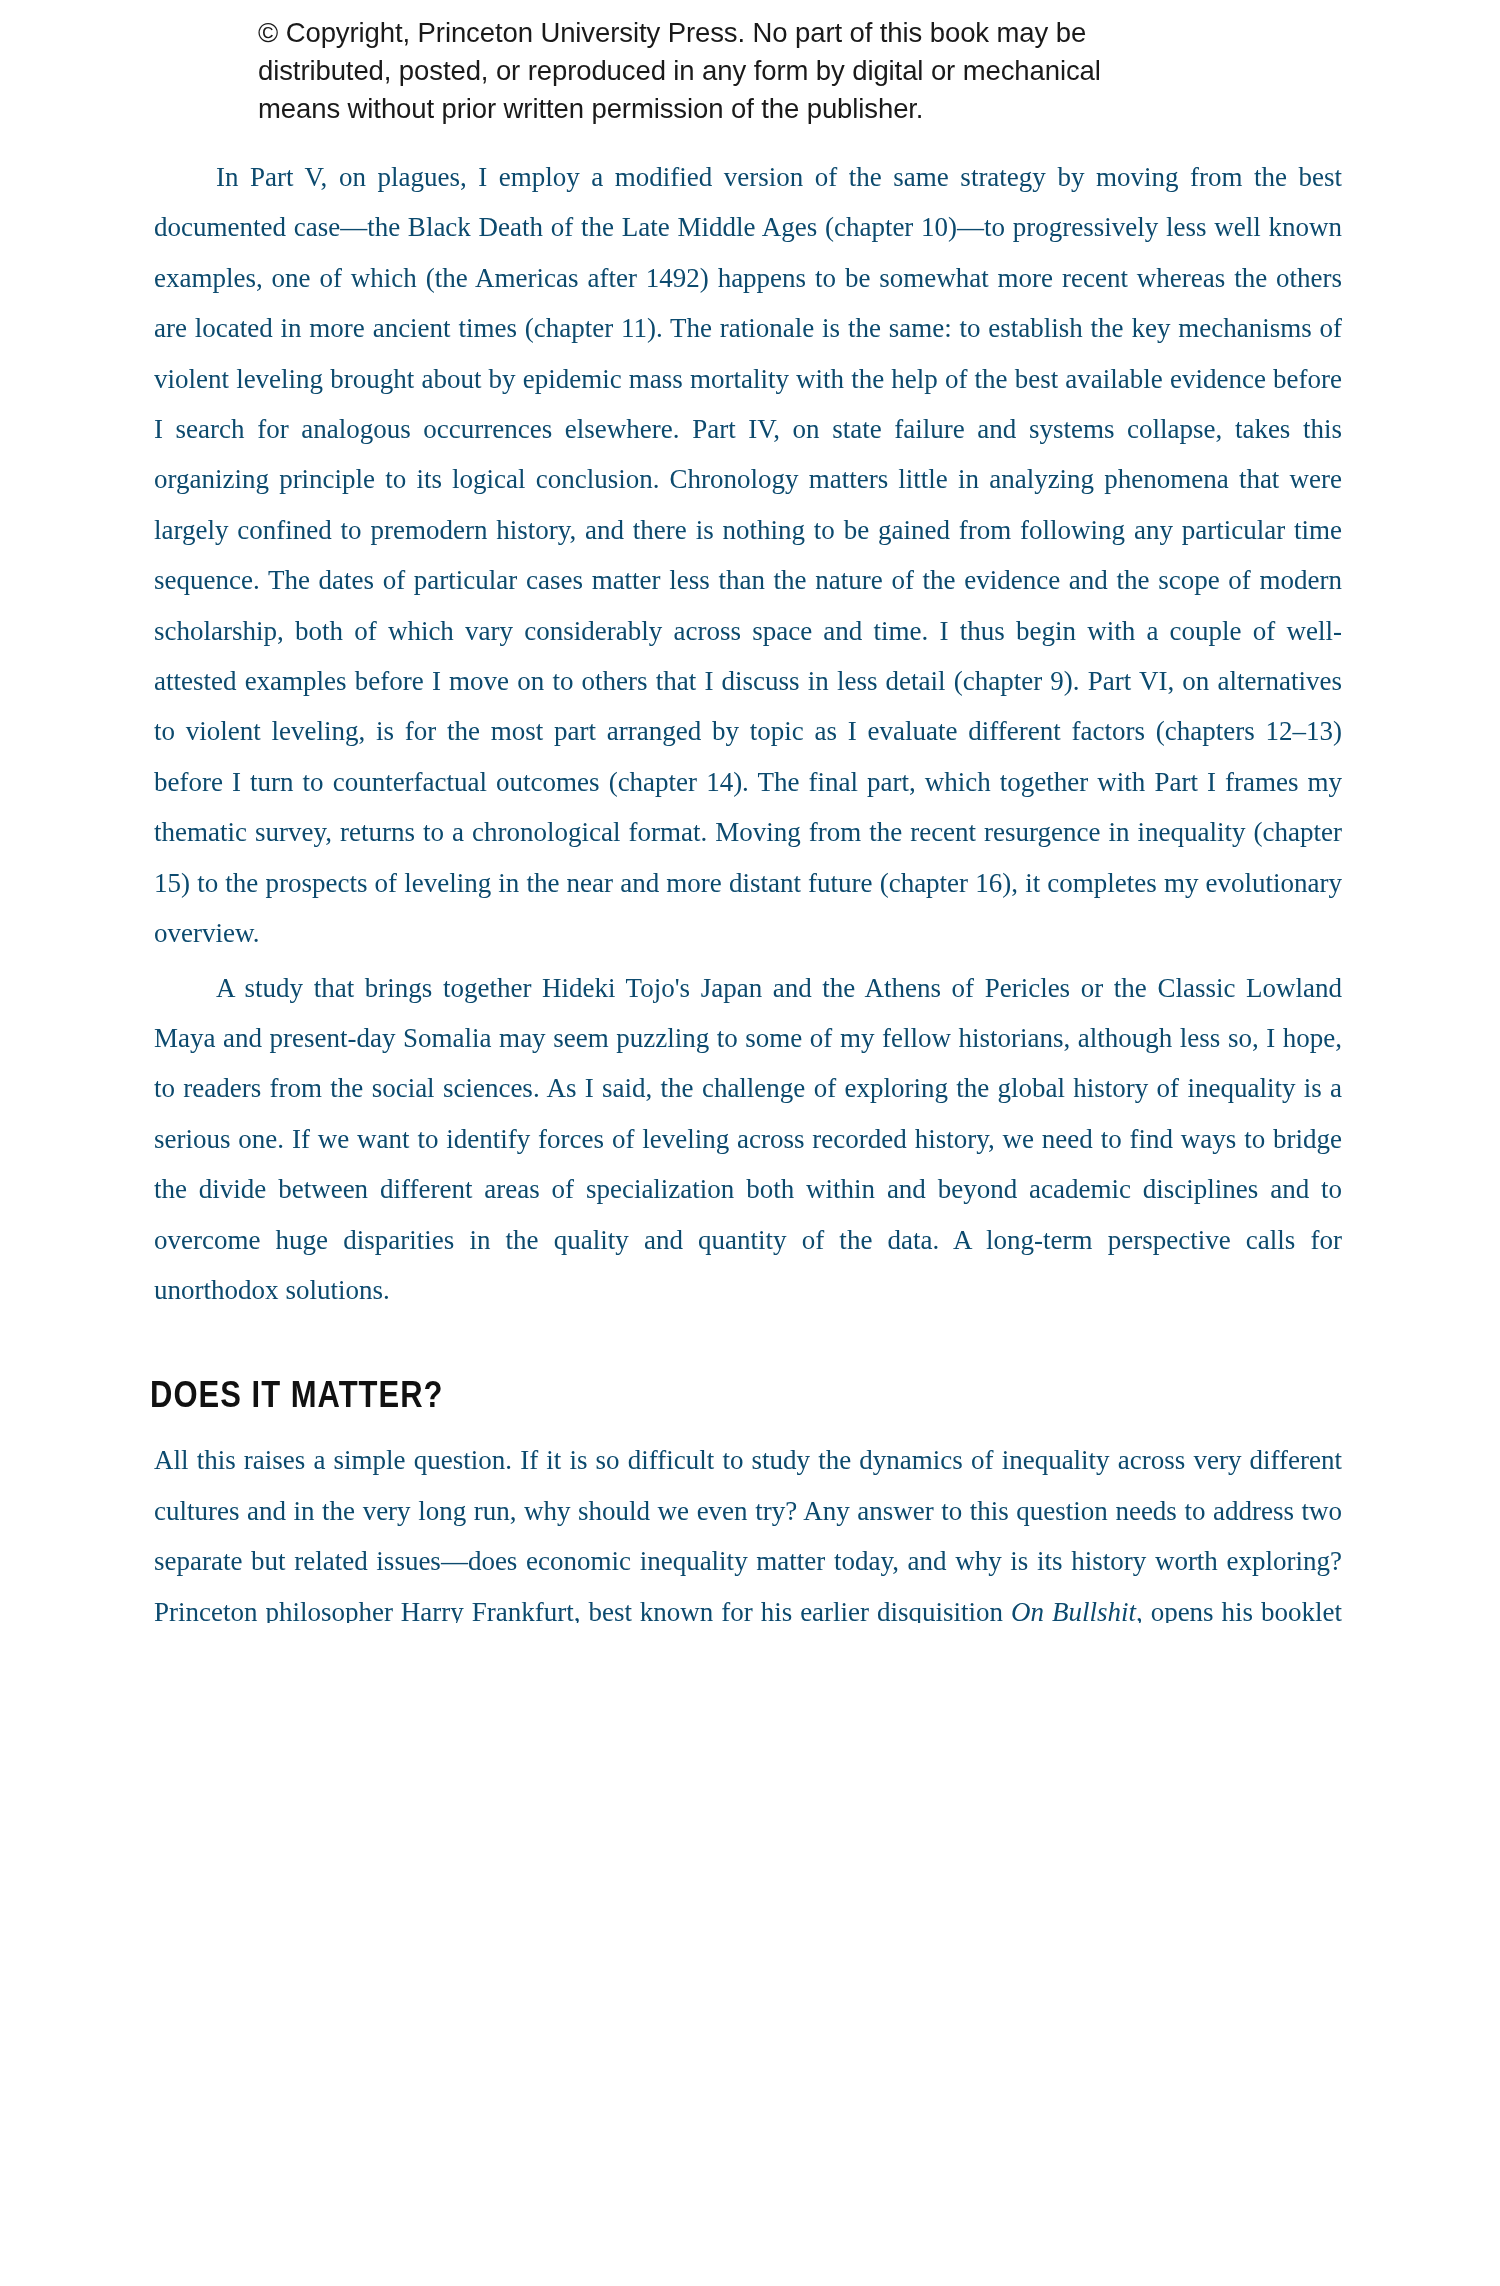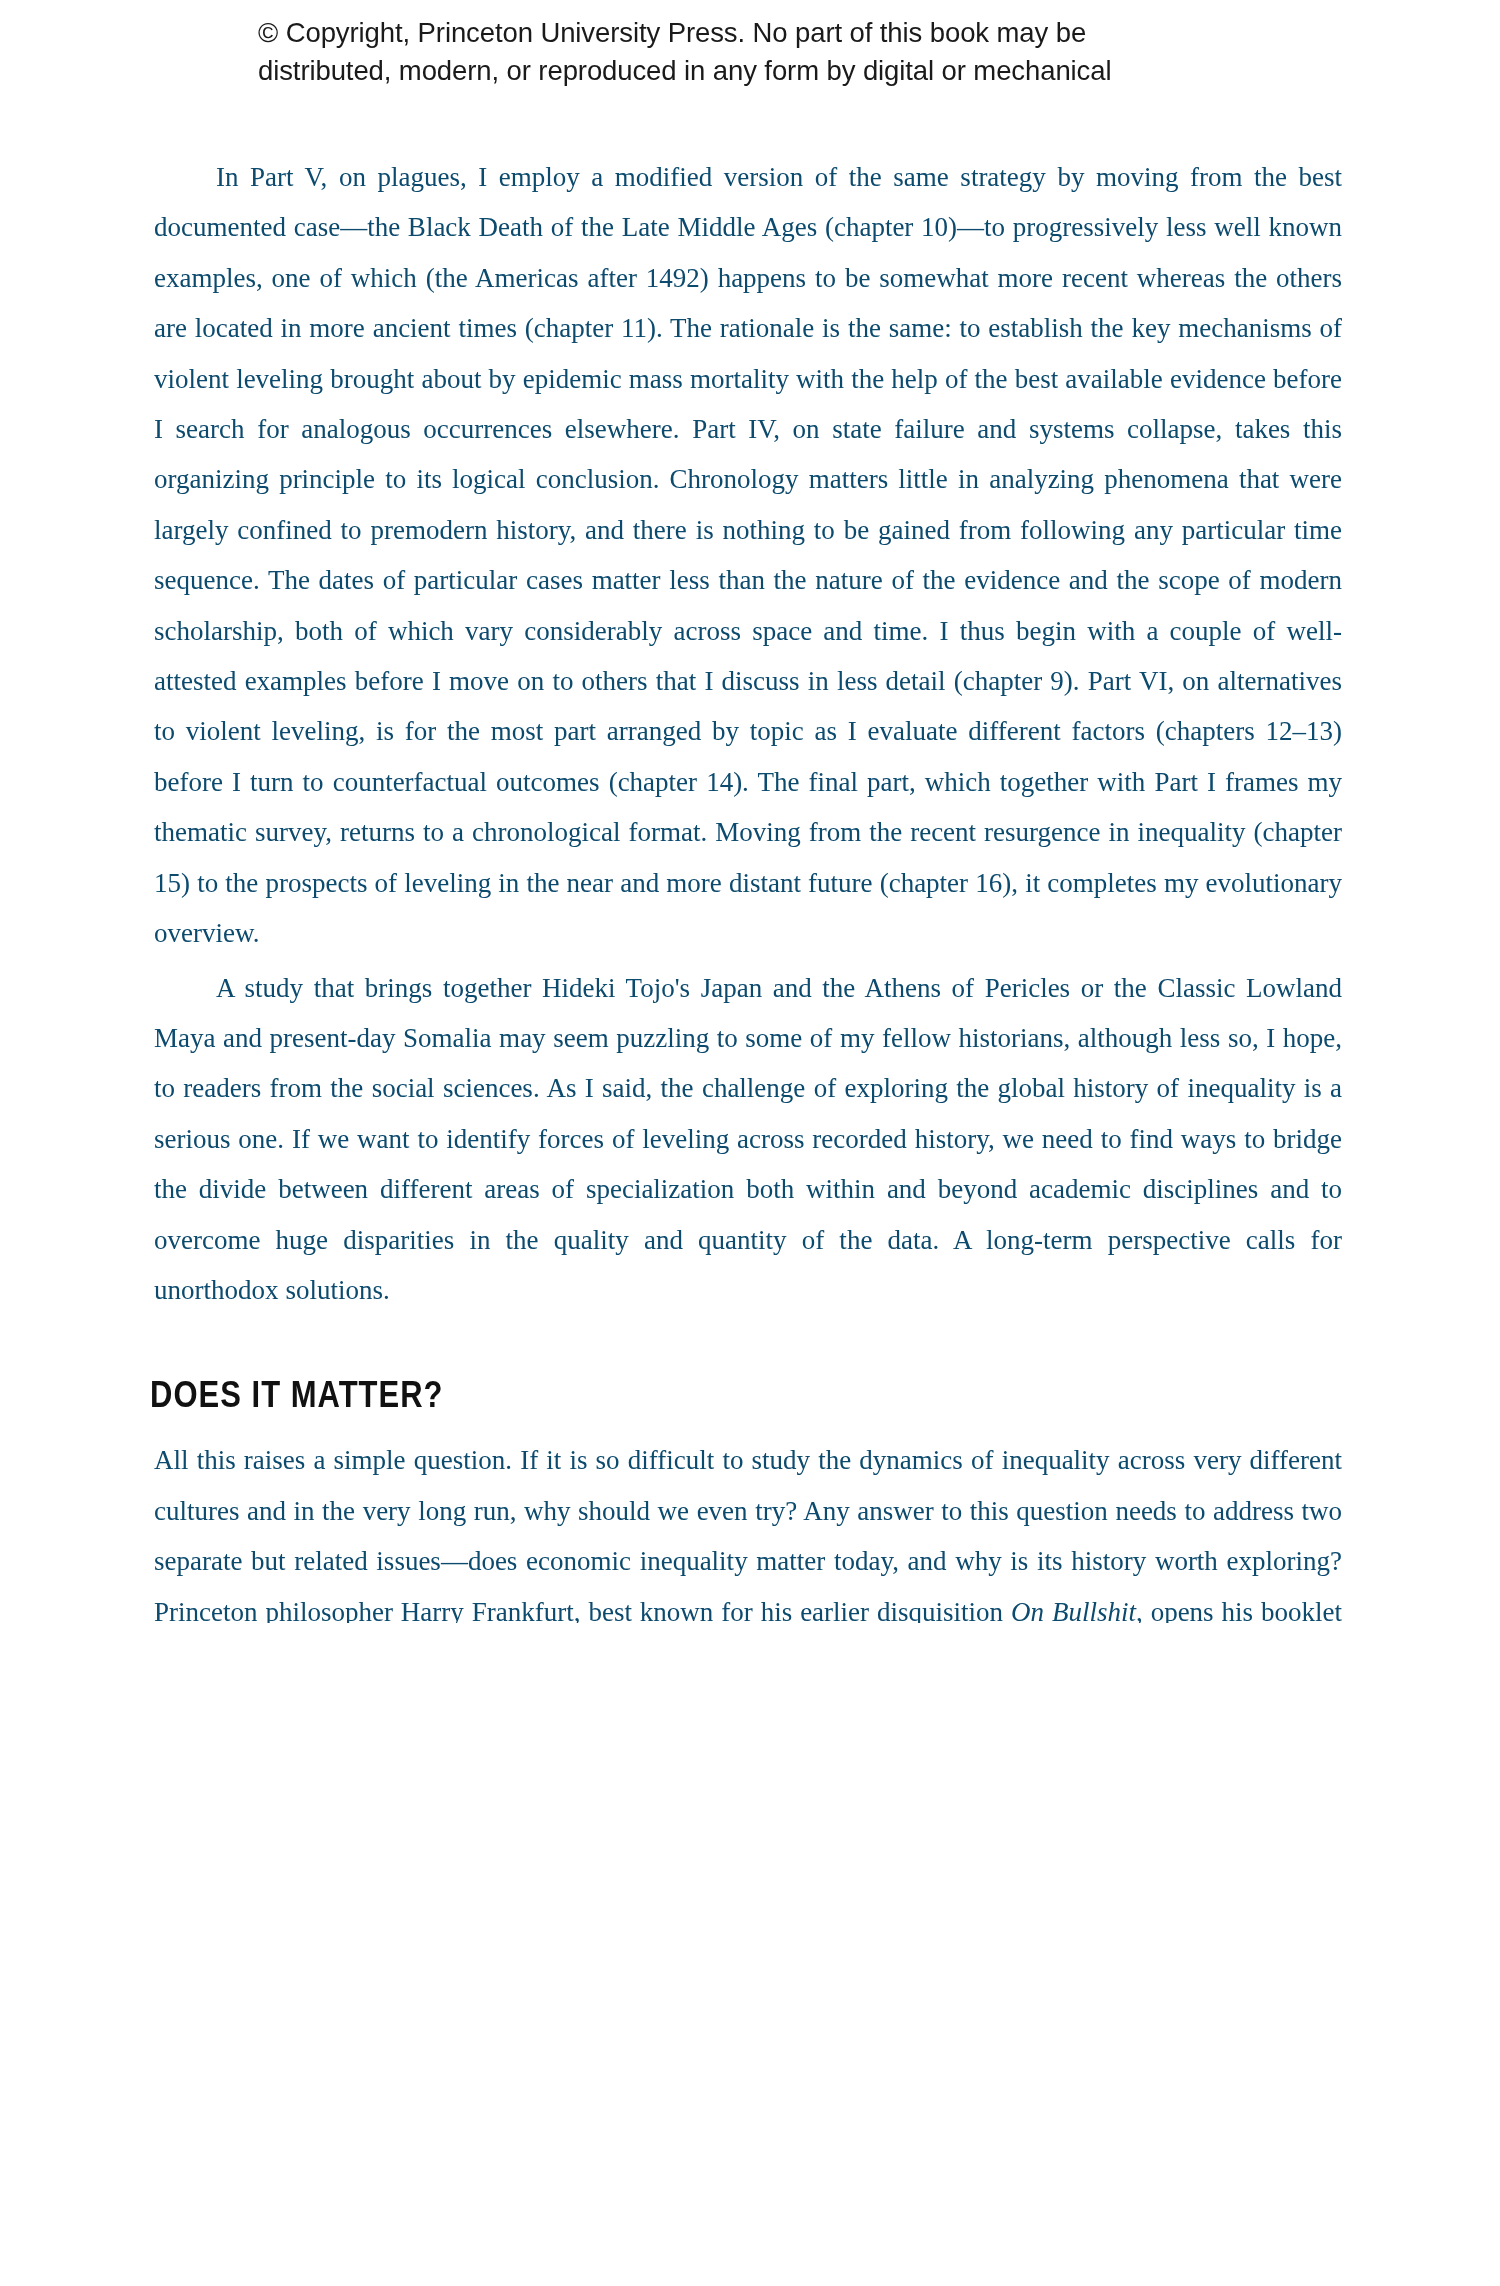--- a/index.html
+++ b/index.html
@@ -115,21 +115,22 @@
     letter-spacing: -0.1px;
   }
 </style>
 </head>
 <body>
 
 <div class="page">
 
   <div class="copyright-notice">
     <span class="cline">© Copyright, Princeton University Press. No part of this book may be</span>
-    <span class="cline">distributed, modern, or reproduced in any form by digital or mechanical</span>
+    <span class="cline">distributed, posted, or reproduced in any form by digital or mechanical</span>
+    <span class="cline">means without prior written permission of the publisher.</span>
   </div>
 
   <div class="text-column">
 
     <p class="body-par">In Part V, on plagues, I employ a modified version of the same strategy by moving from the best documented case—the Black Death of the Late Middle Ages (chapter 10)—to progressively less well known examples, one of which (the Americas after 1492) happens to be somewhat more recent whereas the others are located in more ancient times (chapter 11). The rationale is the same: to establish the key mechanisms of violent leveling brought about by epidemic mass mortality with the help of the best available evidence before I search for analogous occurrences elsewhere. Part IV, on state failure and systems collapse, takes this organizing principle to its logical conclusion. Chronology matters little in analyzing phenomena that were largely confined to premodern history, and there is nothing to be gained from following any particular time sequence. The dates of particular cases matter less than the nature of the evidence and the scope of modern scholarship, both of which vary considerably across space and time. I thus begin with a couple of well-attested examples before I move on to others that I discuss in less detail (chapter 9). Part VI, on alternatives to violent leveling, is for the most part arranged by topic as I evaluate different factors (chapters 12–13) before I turn to counterfactual outcomes (chapter 14). The final part, which together with Part I frames my thematic survey, returns to a chronological format. Moving from the recent resurgence in inequality (chapter 15) to the prospects of leveling in the near and more distant future (chapter 16), it completes my evolutionary overview.</p>
 
     <p class="body-par">A study that brings together Hideki Tojo's Japan and the Athens of Pericles or the Classic Lowland Maya and present-day Somalia may seem puzzling to some of my fellow historians, although less so, I hope, to readers from the social sciences. As I said, the challenge of exploring the global history of inequality is a serious one. If we want to identify forces of leveling across recorded history, we need to find ways to bridge the divide between different areas of specialization both within and beyond academic disciplines and to overcome huge disparities in the quality and quantity of the data. A long-term perspective calls for unorthodox solutions.</p>
 
     <div class="heading-wrap">
       <h2 class="section-heading">DOES IT MATTER?</h2>

